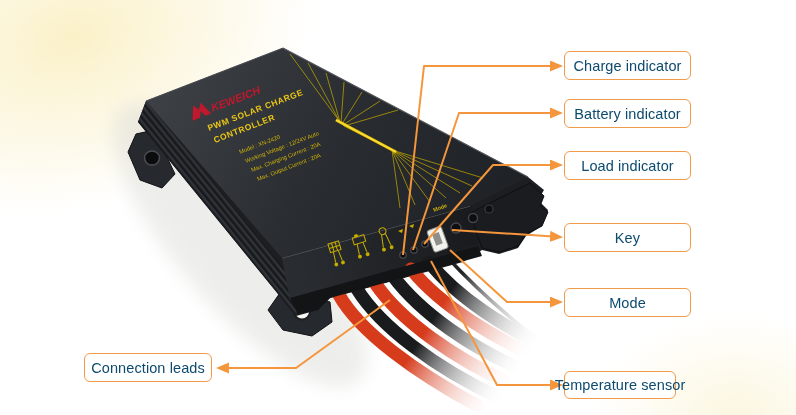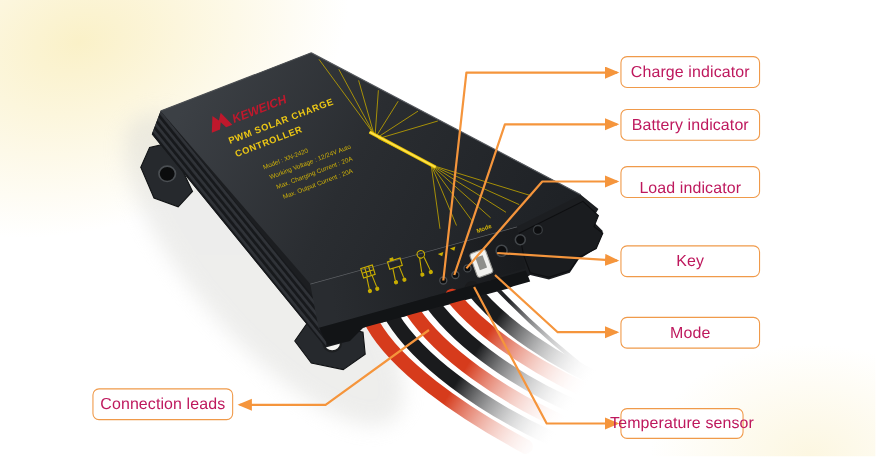--- a/index.html
+++ b/index.html
@@ -16,21 +16,21 @@
   .swoosh-br{
     position:absolute;right:-70px;bottom:-90px;width:430px;height:300px;
     background:radial-gradient(ellipse 55% 55% at 70% 70%,
       rgba(250,240,200,0.55), rgba(255,255,255,0) 62%);
     pointer-events:none;
   }
   svg{position:absolute;left:0;top:0;}
   .callout{
     position:absolute;display:flex;align-items:center;justify-content:center;
     background:#ffffff;border:1.6px solid #f09a4a;border-radius:6px;
-    color:#be185d;font-size:14.5px;letter-spacing:0.1px;box-sizing:border-box;
+    color:#0c4a6e;font-size:14.5px;letter-spacing:0.1px;box-sizing:border-box;
     white-space:nowrap;
   }
 </style>
 </head>
 <body>
 
 <div id="stage">
   <div class="swoosh-tl"></div>
   <div class="swoosh-br"></div>
 
@@ -182,21 +182,21 @@
       <polyline points="390,300 296,368 218,368" marker-end="url(#arrow)"></polyline>
     </g>
   </svg>
 
   <div class="callout" style="left:564px;top:51px;width:127px;height:29px;">
     <span>Charge indicator</span>
   </div>
   <div class="callout" style="left:564px;top:99px;width:127px;height:29px;text-align:center;">
     <span>Battery indicator</span>
   </div>
-  <div class="callout" style="left:564px;top:151px;width:127px;height:29px;align-items:flex-end;">
+  <div class="callout" style="left:564px;top:151px;width:127px;height:29px;">
     <span>Load indicator</span>
   </div>
   <div class="callout" style="left:564px;top:223px;width:127px;height:29px;">
     <span>Key</span>
   </div>
   <div class="callout" style="left:564px;top:288px;width:127px;height:29px;">
     <span>Mode</span>
   </div>
   <div class="callout" style="left:564px;top:371px;width:112px;height:28px;">
     <span>Temperature sensor</span>

